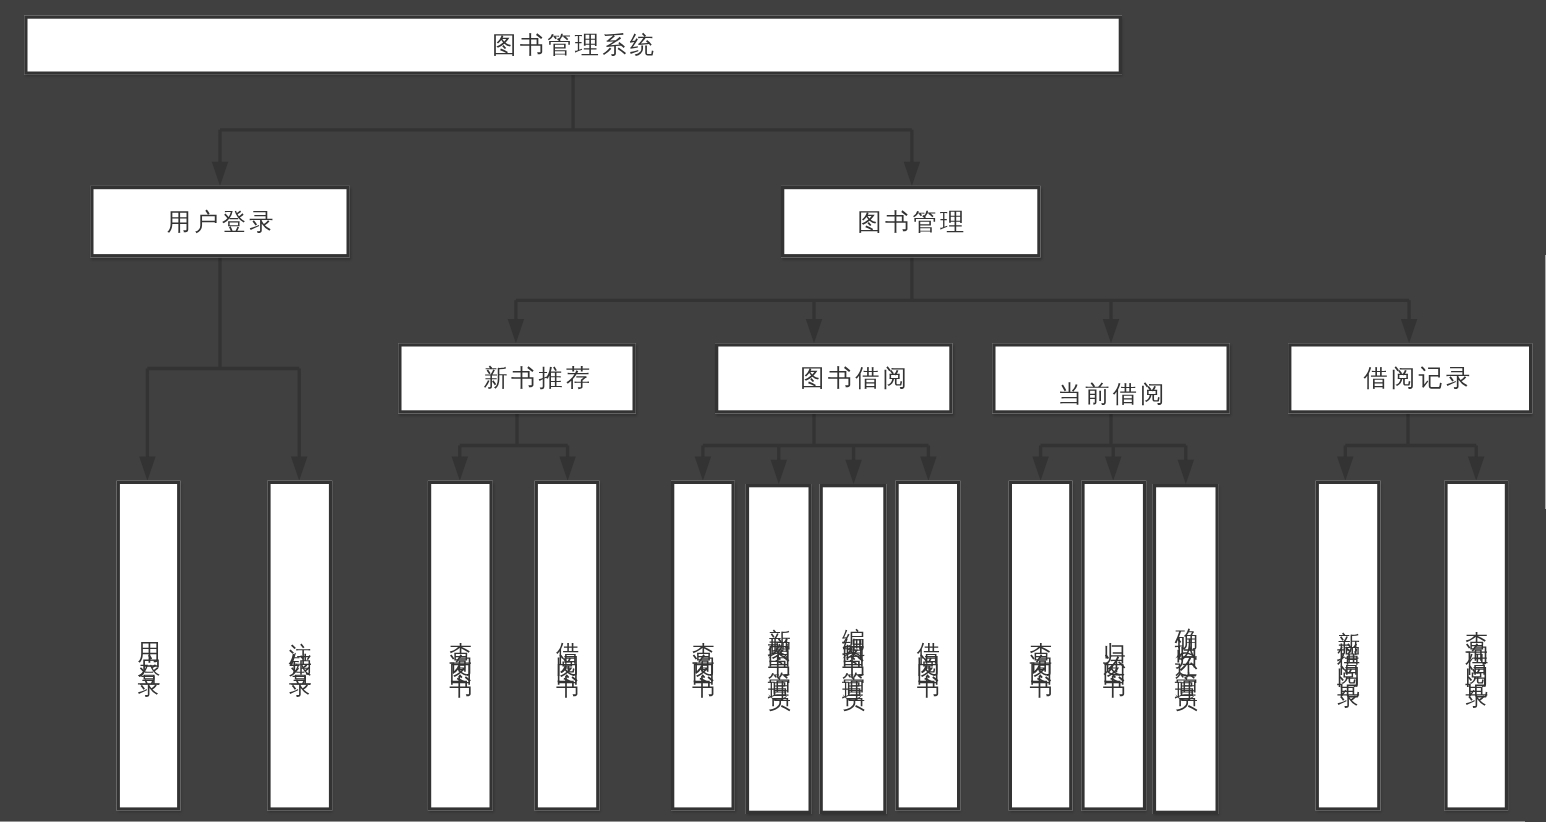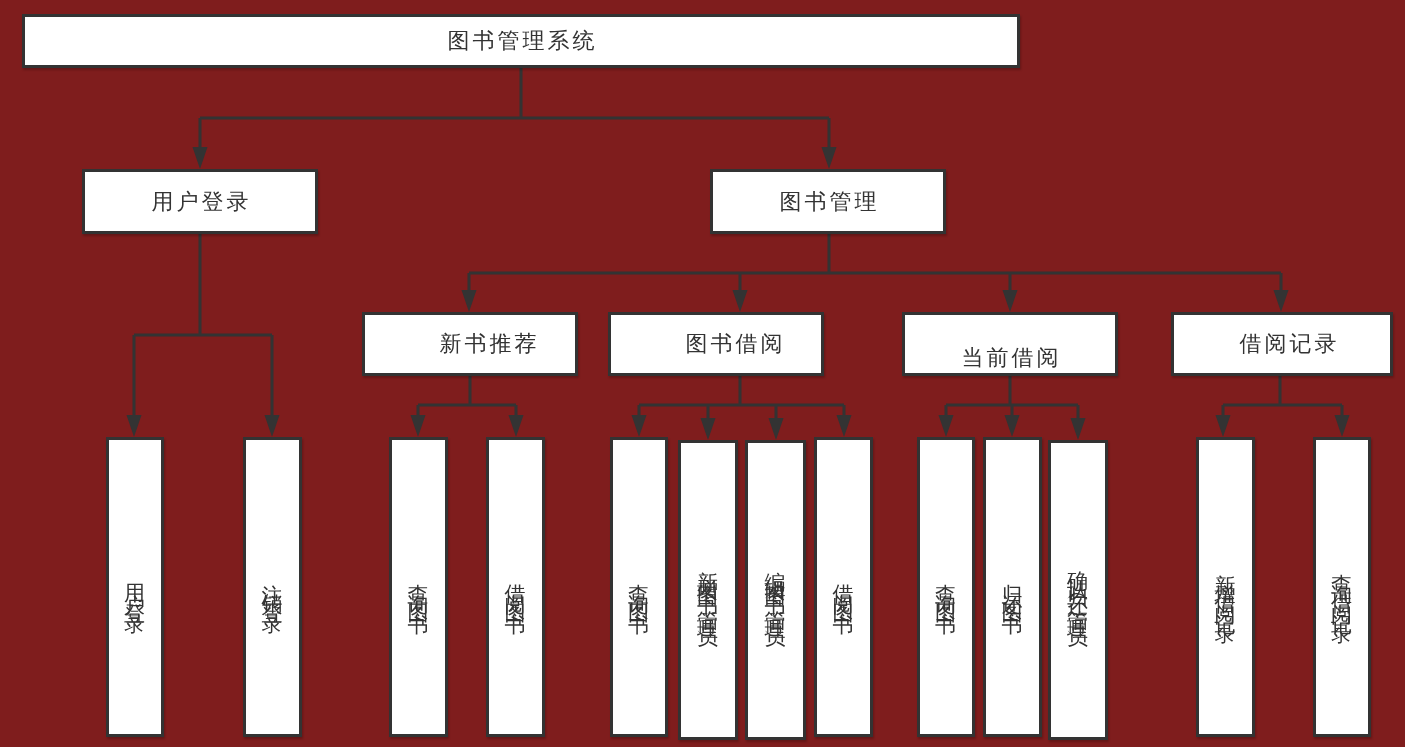--- a/index.html
+++ b/index.html
@@ -1,19 +1,19 @@
 <!DOCTYPE html>
 <html><head>
 <meta charset="utf-8">
 <style>
   html,body{margin:0;padding:0;background:#ffffff;}
   #stage{
     position:relative;
     width:1405px;height:747px;
-    background:#7f1d1d;
+    background:#404040;
     font-family:"Liberation Sans", sans-serif;
     overflow:hidden;
   }
   #wires{position:absolute;left:0;top:0;z-index:1;}
   .node{
     position:absolute;
     box-sizing:border-box;
     border:3px solid #333333;
     background:#ffffff;
     display:flex;align-items:center;justify-content:center;
@@ -105,21 +105,21 @@
   <div class="node" style="left:82px;top:169px;width:236px;height:65px;">
     <span class="hlabel">用户登录</span>
   </div>
   <div class="node" style="left:710px;top:169px;width:236px;height:65px;">
     <span class="hlabel">图书管理</span>
   </div>
 
   <div class="node" style="left:362px;top:312px;width:216px;height:64px;padding-left:36px;">
     <span class="hlabel">新书推荐</span>
   </div>
-  <div class="node" style="left:608px;top:312px;width:216px;height:64px;padding-left:36px;">
+  <div class="node" style="left:650px;top:312px;width:216px;height:64px;padding-left:36px;">
     <span class="hlabel">图书借阅</span>
   </div>
   <div class="node" style="left:902px;top:312px;width:216px;height:64px;align-items:flex-end;">
     <span class="hlabel">当前借阅</span>
   </div>
   <div class="node" style="left:1171px;top:312px;width:222px;height:64px;padding-left:12px;">
     <span class="hlabel">借阅记录</span>
   </div>
 
   <div class="node vleaf" style="left:106px;top:437px;width:58px;height:300px;">

